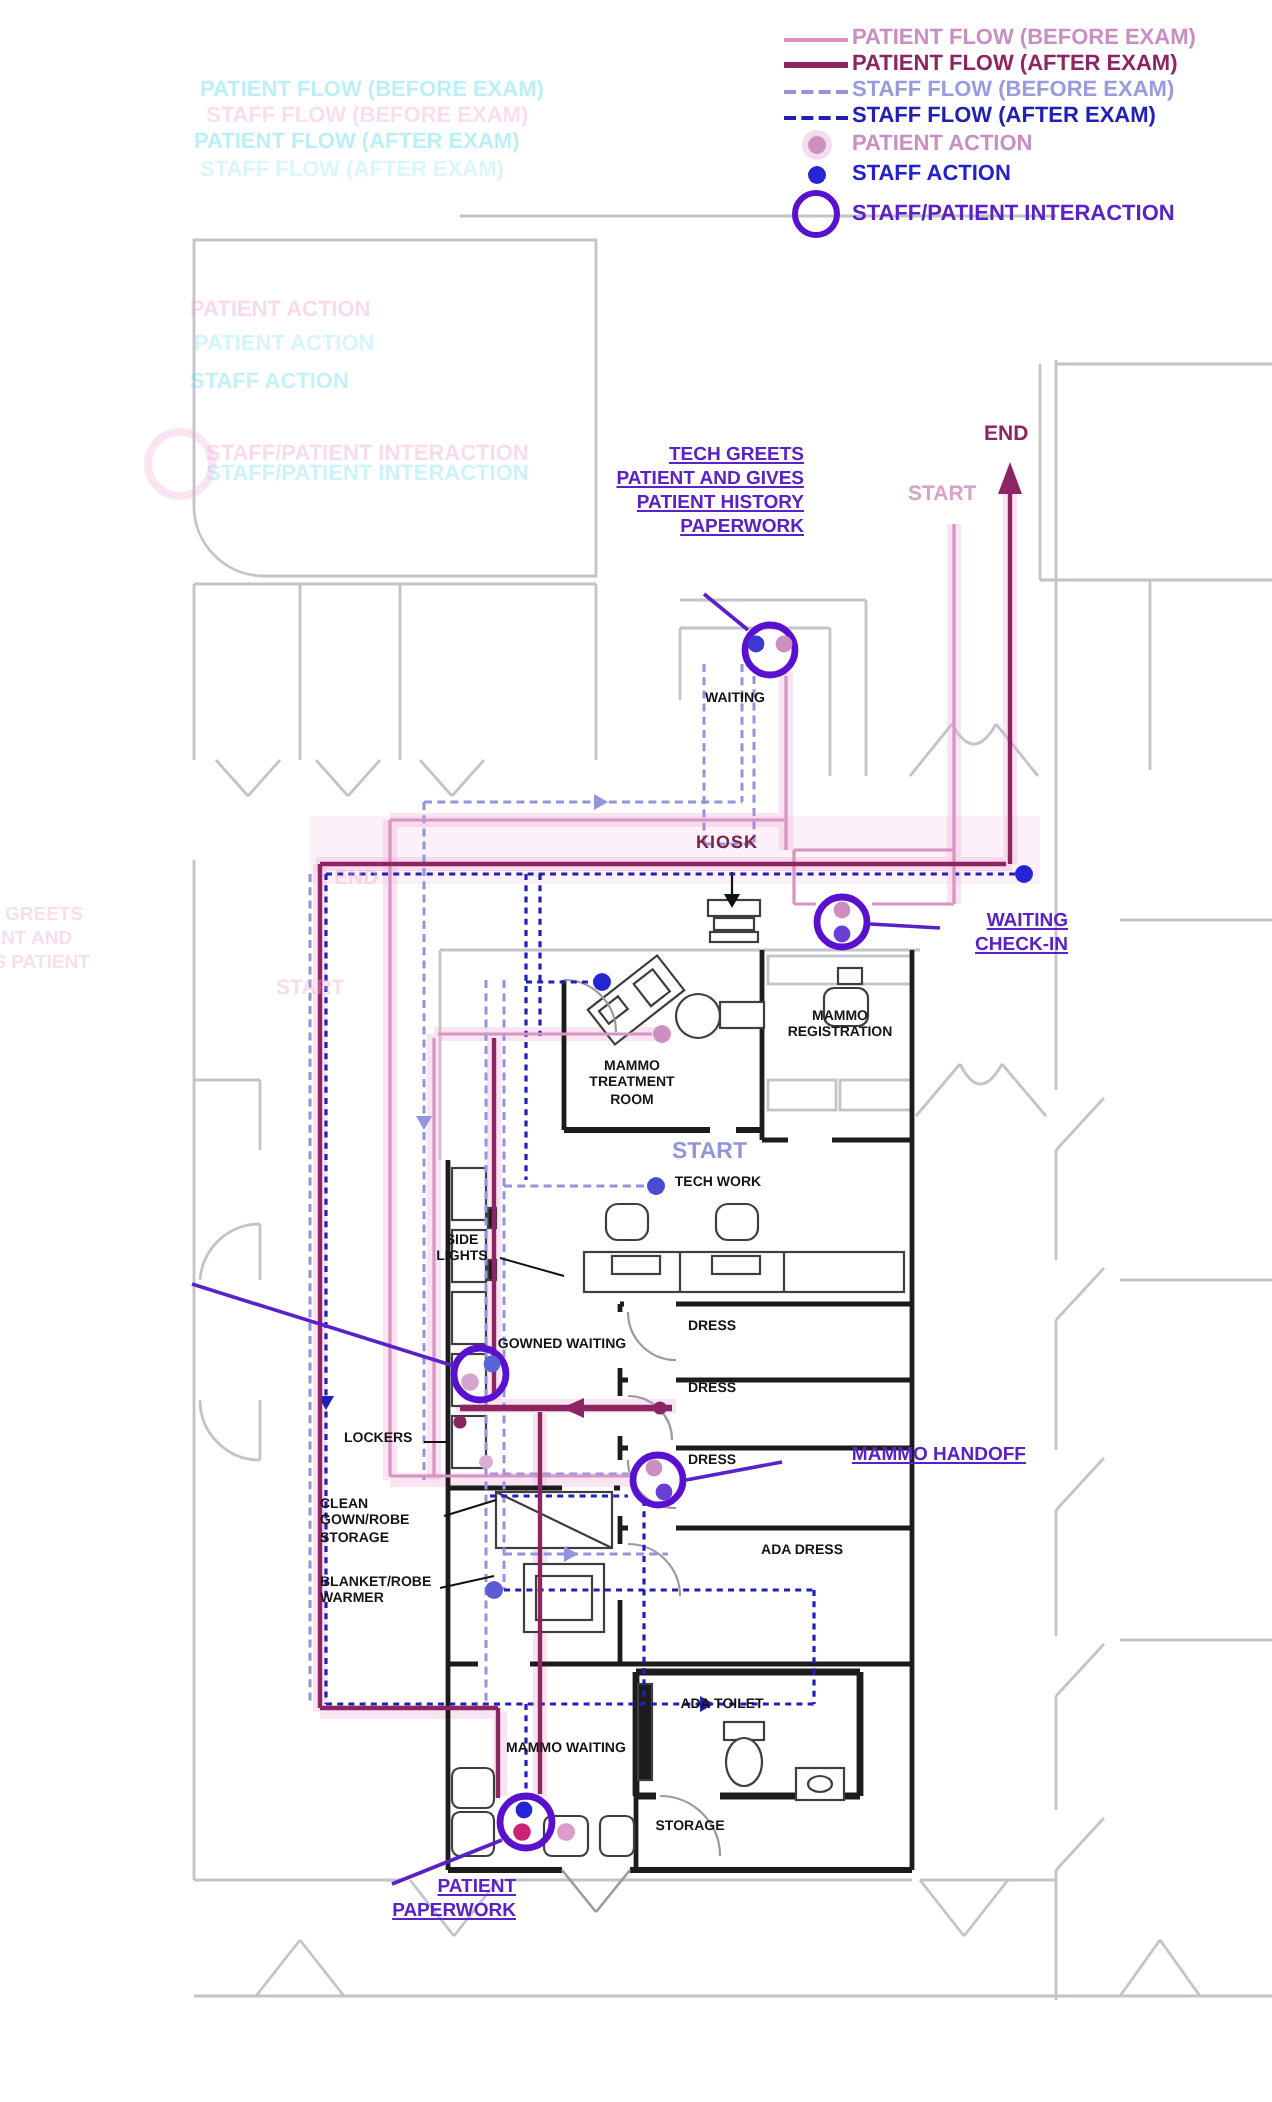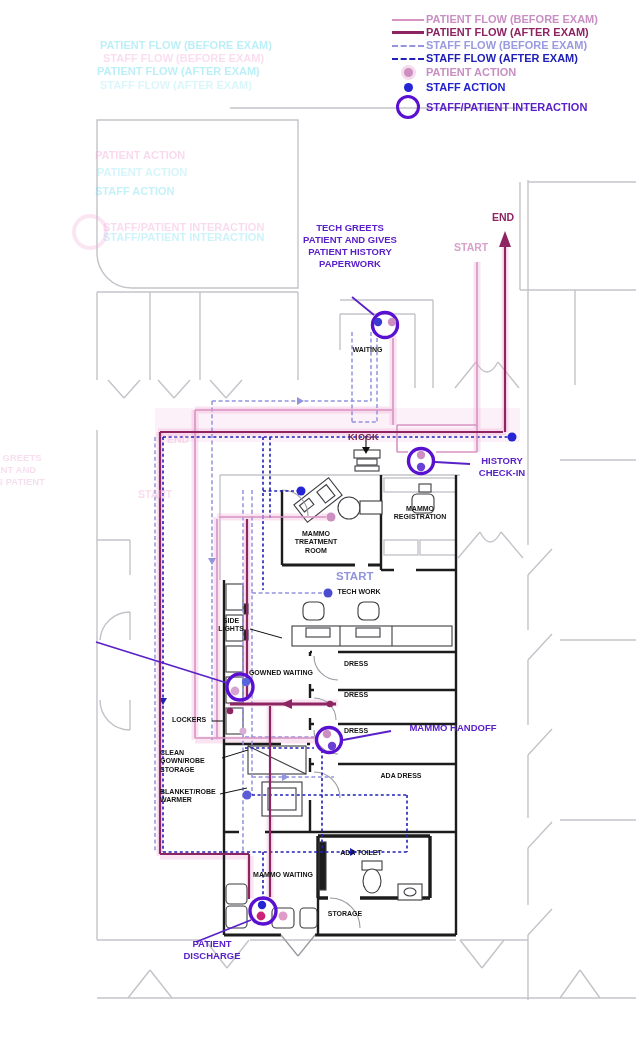--- a/index.html
+++ b/index.html
@@ -3,24 +3,24 @@
 <meta charset="utf-8">
 <style>
   html,body{margin:0;padding:0;background:#fff;}
   #canvas{position:relative;width:636px;height:1051px;background:#ffffff;overflow:hidden;
           font-family:"Liberation Sans",sans-serif;}
   #plan-svg{position:absolute;left:0;top:0;}
   .lbl{position:absolute;font:bold 7px/1.18 "Liberation Sans",sans-serif;color:#141414;
        text-align:center;letter-spacing:0;}
   .lbl.left{text-align:left;}
   .ann{position:absolute;font:bold 9.5px/1.25 "Liberation Sans",sans-serif;
-       color:var(--annotation);text-align:center;}
+       color:var(--annotation);text-align:right;text-decoration:underline;}
   .flowlbl{position:absolute;font:bold 10.5px/1 "Liberation Sans",sans-serif;}
   .kiosk{position:absolute;font:bold 9px/1 "Liberation Sans",sans-serif;color:var(--kiosk-label);
-         letter-spacing:.5px;margin-top:16px;}
+         letter-spacing:.5px;}
   
   #legend{position:absolute;left:390px;top:13px;width:246px;}
   .leg-row{display:flex;align-items:center;font:bold 11px/1 "Liberation Sans",sans-serif;
            height:13px;white-space:nowrap;}
   .leg-row.tall{height:15px;}
   .leg-row.ring-row{height:24px;}
   .leg-sw{width:36px;flex:0 0 36px;display:flex;align-items:center;justify-content:center;}
   .sw-line{width:32px;height:0;}
   .sw-pb{border-top:2px solid var(--patient-before);}
   .sw-pa{border-top:3px solid var(--patient-after);}
@@ -343,17 +343,17 @@
   <div class="lbl" style="left:336px;top:727px;width:40px">DRESS</div>
   <div class="lbl" style="left:368px;top:772px;width:66px">ADA DRESS</div>
   <div class="lbl left" style="left:172px;top:716px;width:48px">LOCKERS</div>
   <div class="lbl left" style="left:160px;top:749px;width:58px">CLEAN GOWN/ROBE STORAGE</div>
   <div class="lbl left" style="left:160px;top:788px;width:62px">BLANKET/ROBE WARMER</div>
   <div class="lbl" style="left:326px;top:849px;width:70px">ADA TOILET</div>
   <div class="lbl" style="left:242px;top:871px;width:82px">MAMMO WAITING</div>
   <div class="lbl" style="left:321px;top:910px;width:48px">STORAGE</div>
 
   <div class="ann" style="left:298px;top:222px;width:104px">TECH GREETS PATIENT AND GIVES PATIENT HISTORY PAPERWORK</div>
-  <div class="ann" style="left:470px;top:455px;width:64px">HISTORY CHECK-IN</div>
+  <div class="ann" style="left:470px;top:455px;width:64px">WAITING CHECK-IN</div>
   <div class="ann" style="left:393px;top:722px;width:120px">MAMMO HANDOFF</div>
-  <div class="ann" style="left:166px;top:938px;width:92px">PATIENT DISCHARGE</div>
+  <div class="ann" style="left:166px;top:938px;width:92px">PATIENT PAPERWORK</div>
 
 </div>
 
 </body></html>

